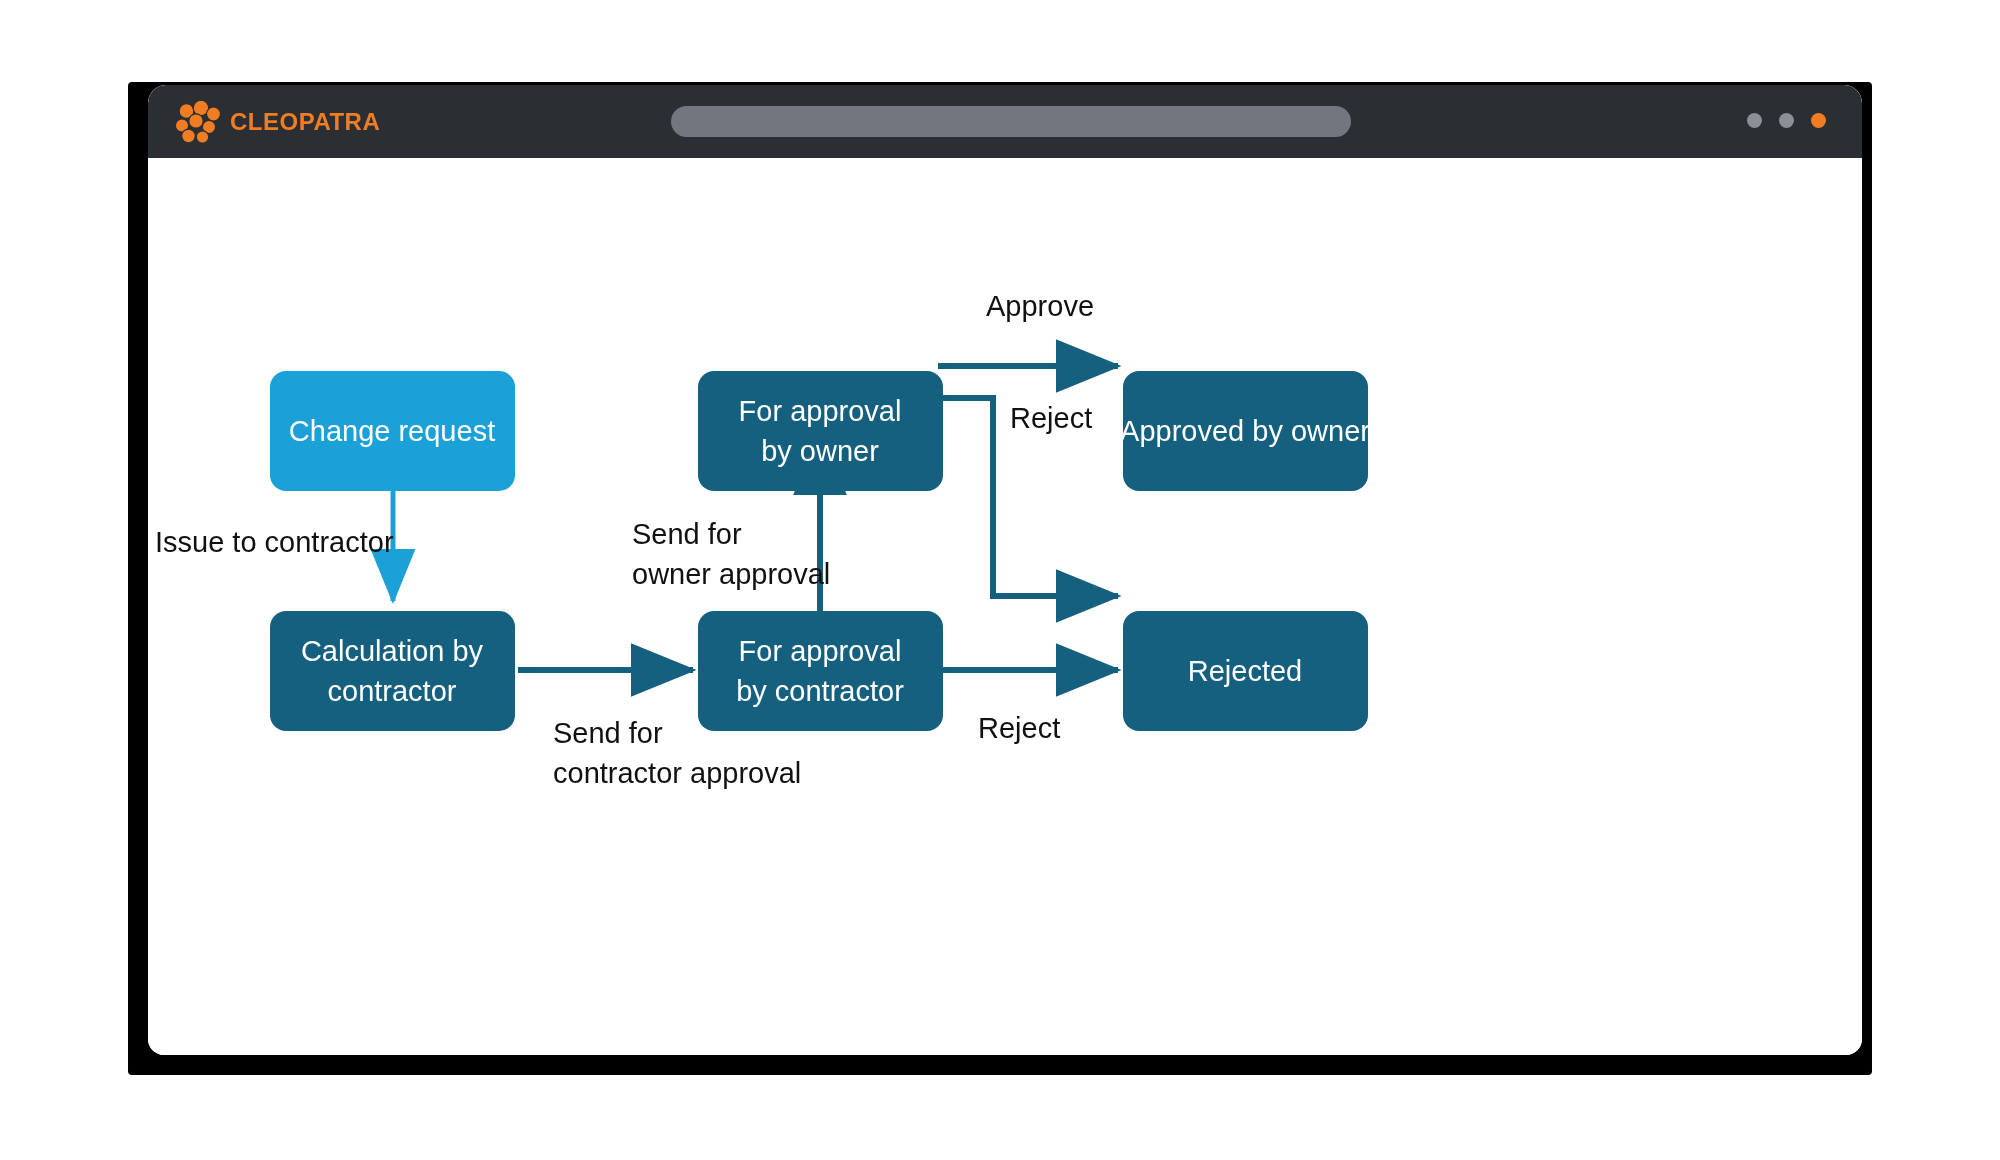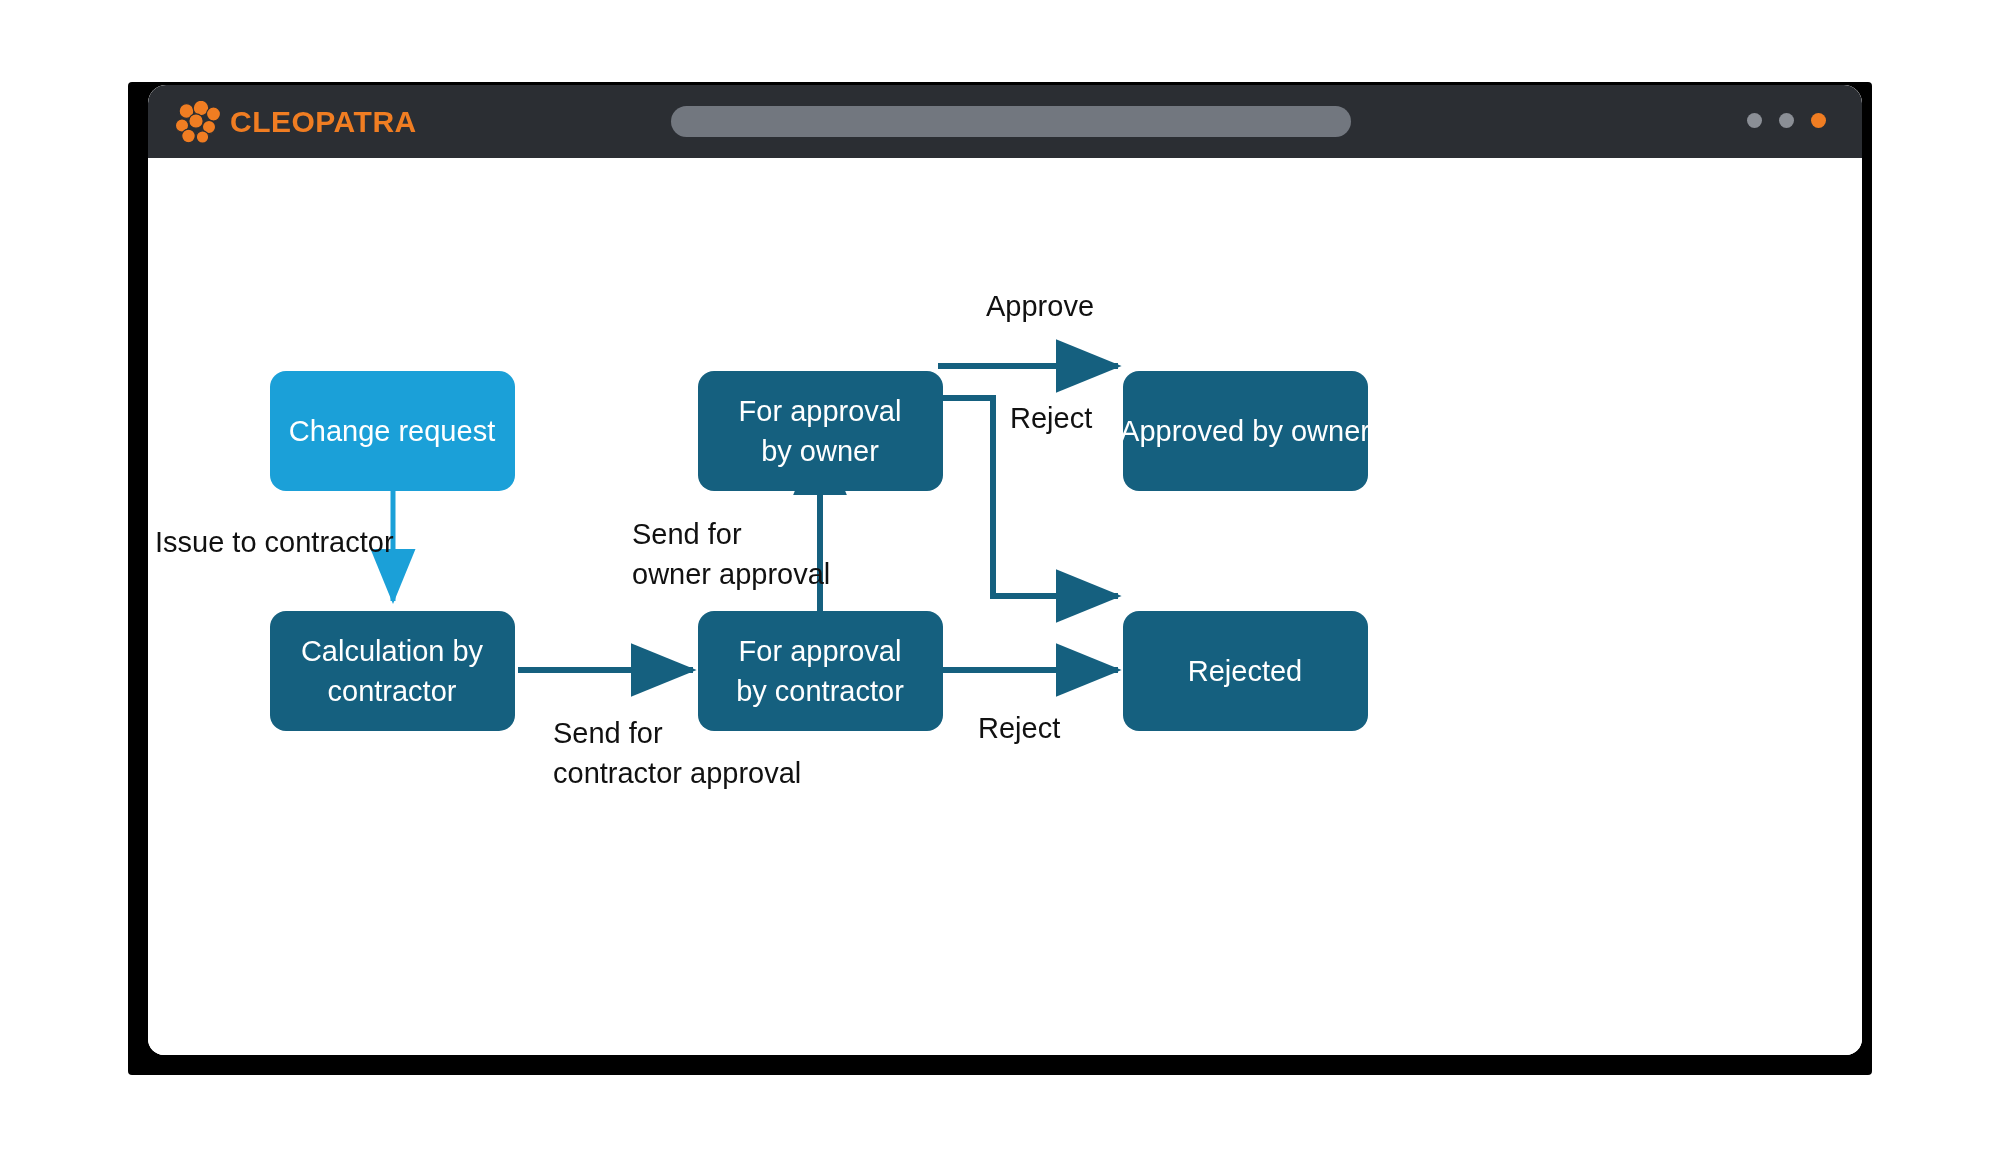--- a/index.html
+++ b/index.html
@@ -59,21 +59,21 @@
     gap: 10px;
     margin-left: 28px;
   }
   .brand-mark {
     width: 44px;
     height: 42px;
     display: block;
   }
   .brand-text {
     color: #f07d22;
-    font-size: 30px;
+    font-size: 24px;
     font-weight: bold;
     letter-spacing: 0.5px;
     font-family: "Liberation Sans", sans-serif;
   }
   .addressbar {
     position: absolute;
     left: 523px;
     top: 21px;
     width: 680px;
     height: 31px;

